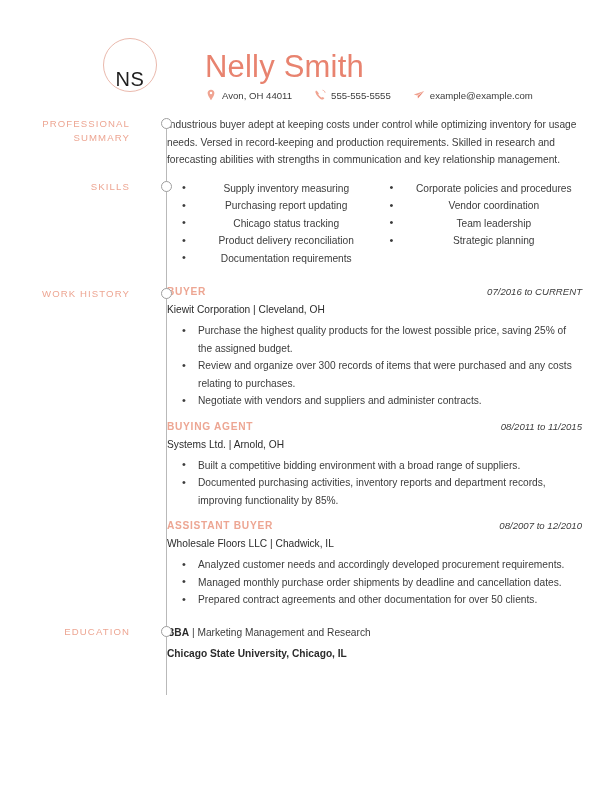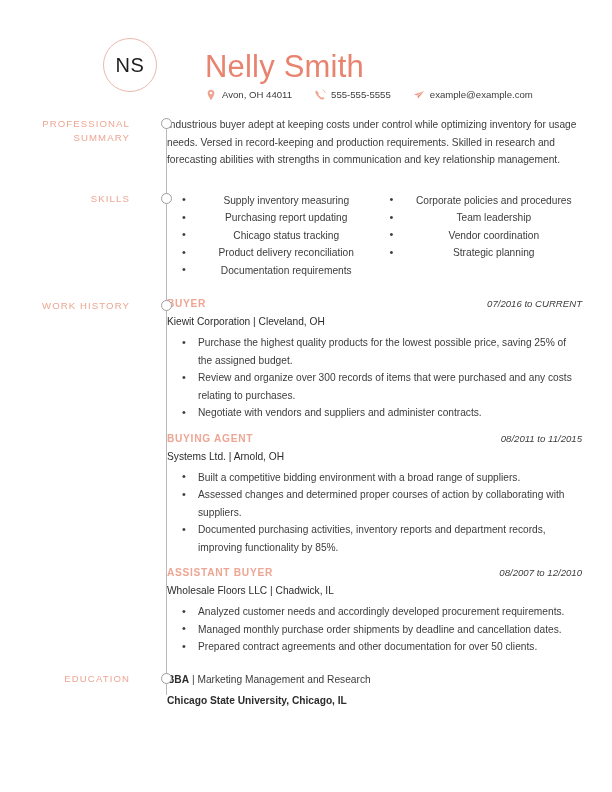--- a/index.html
+++ b/index.html
@@ -25,21 +25,21 @@
   .monogram {
     position: absolute;
     left: 103px;
     top: 38px;
     width: 54px;
     height: 54px;
     border: 1px solid #eab9ad;
     border-radius: 50%;
     box-sizing: border-box;
     display: flex;
-    align-items: center;
+    align-items: flex-end;
     justify-content: center;
     font-size: 20px;
     letter-spacing: 0.5px;
     color: #1e1e1e;
     font-weight: 400;
   }
   .name-block {
     position: absolute;
     left: 205px;
     top: 50px;
@@ -53,20 +53,21 @@
     white-space: nowrap;
   }
   .contact-row {
     margin-top: 5px;
     display: flex;
     align-items: center;
     white-space: nowrap;
   }
   .contact-item {
     display: flex;
+    align-items: center;
     font-size: 9.6px;
     color: #3c3c3c;
     margin-right: 22px;
   }
   .contact-item .ico {
     display: inline-flex;
     align-items: center;
     justify-content: center;
     width: 12px;
     height: 12px;
@@ -256,39 +257,39 @@
   <div class="timeline-line" style="bottom: auto; height: 572.5px;"></div>
 
   <div class="section" style="margin-top:20px;">
     <div class="sec-label">PROFESSIONAL SUMMARY</div>
     <div class="dot"></div>
     <div class="sec-body">
       <div class="summary-text">Industrious buyer adept at keeping costs under control while optimizing inventory for usage needs. Versed in record-keeping and production requirements. Skilled in research and forecasting abilities with strengths in communication and key relationship management.</div>
     </div>
   </div>
 
-  <div class="section" style="margin-top:22px;">
+  <div class="section" style="margin-top:10px;">
     <div class="sec-label">SKILLS</div>
     <div class="dot"></div>
     <div class="sec-body">
       <div class="skills-cols">
         <div class="skills-col">
           <ul class="bul">
             <li>Supply inventory measuring</li>
             <li>Purchasing report updating</li>
             <li>Chicago status tracking</li>
             <li>Product delivery reconciliation</li>
             <li>Documentation requirements</li>
           </ul>
         </div>
         <div class="skills-col">
           <ul class="bul">
             <li>Corporate policies and procedures</li>
+            <li>Vendor coordination</li>
             <li>Team leadership</li>
-            <li>Vendor coordination</li>
             <li>Strategic planning</li>
           </ul>
         </div>
       </div>
     </div>
   </div>
 
   <div class="section" style="margin-top:19px;">
     <div class="sec-label">WORK HISTORY</div>
     <div class="dot"></div>
@@ -309,21 +310,20 @@
 
       <div class="job">
         <div class="job-dot"></div>
         <div class="job-head">
           <div class="job-title">BUYING AGENT</div>
           <div class="job-dates">08/2011 to 11/2015</div>
         </div>
         <div class="job-company">Systems Ltd. | Arnold, OH</div>
         <ul class="bul">
           <li>Built a competitive bidding environment with a broad range of suppliers.</li>
-          <li>Assessed changes and determined proper courses of action by collaborating with suppliers.</li>
           <li>Documented purchasing activities, inventory reports and department records, improving functionality by 85%.</li>
         </ul>
       </div>
 
       <div class="job">
         <div class="job-dot"></div>
         <div class="job-head">
           <div class="job-title">ASSISTANT BUYER</div>
           <div class="job-dates">08/2007 to 12/2010</div>
         </div>

